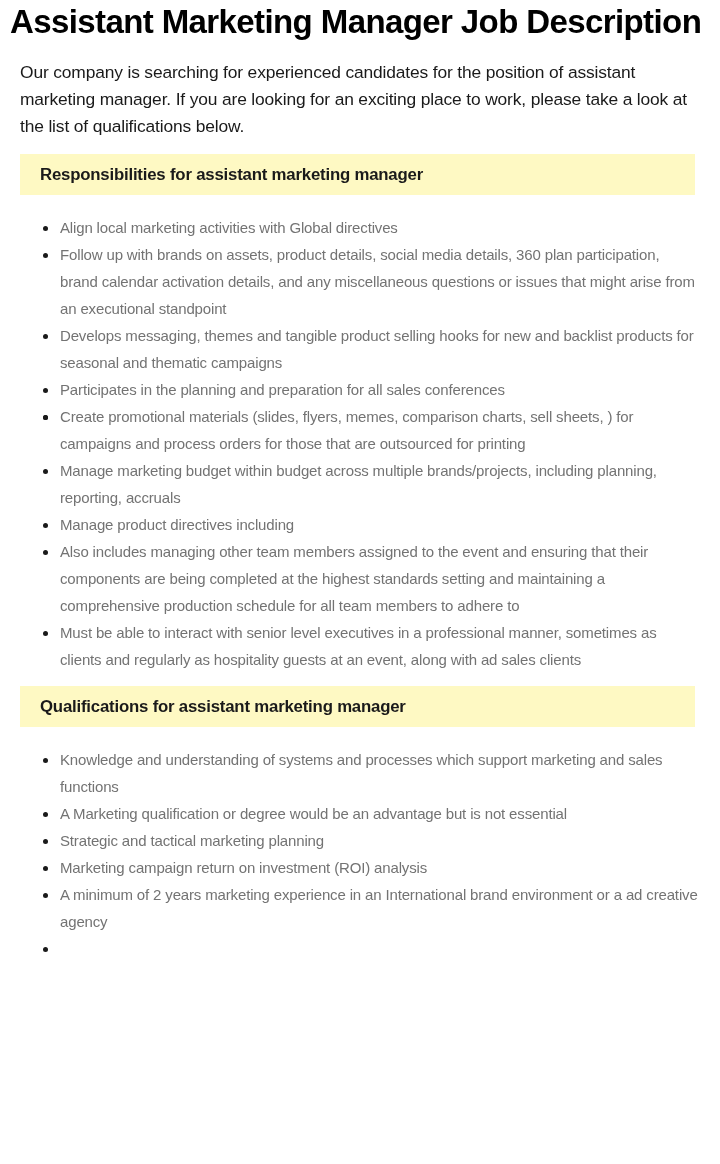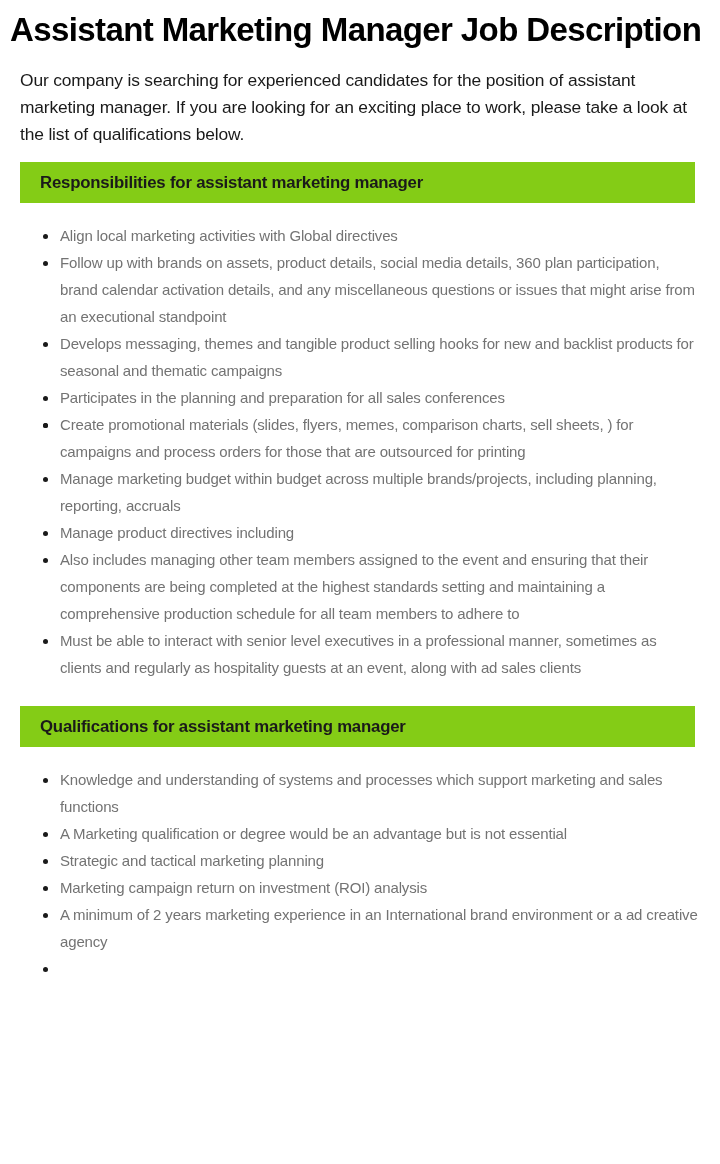--- a/index.html
+++ b/index.html
@@ -13,21 +13,21 @@
       overflow: hidden;
       color: #111111;
       font-family: "Liberation Sans", "DejaVu Sans", sans-serif;
     }
     .page {
       position: relative;
       width: 720px;
     }
     .title {
       margin: 0;
-      padding: 8px 0 0 10px;
+      padding: 0 0 0 10px;
       font-size: 33px;
       font-weight: bold;
       line-height: 44px;
       height: 46px;
       letter-spacing: -0.6px;
       white-space: nowrap;
       color: #000;
       position: relative;
       top: 0px;
     }
@@ -35,31 +35,31 @@
       margin: 13px 25px 0 20px;
       font-size: 17.4px;
       line-height: 27px;
       color: #1a1a1a;
       letter-spacing: -0.15px;
     }
     .section-header {
       margin: 14px 25px 0 20px;
       width: 675px;
       height: 41px;
-      background: #84cc16;
+      background: #fef9c3;
       box-sizing: border-box;
       padding: 0 0 0 20px;
       font-size: 16.8px;
       font-weight: bold;
       line-height: 42px;
       color: #1a1a1a;
       letter-spacing: -0.2px;
     }
     .section-header.second {
-      margin-top: 25px;
+      margin-top: 13px;
     }
     ul.items {
       margin: 19px 20px 0 0;
       padding: 0 0 0 60px;
       list-style: none;
     }
     ul.items li {
       position: relative;
       font-size: 15px;
       line-height: 27px;

